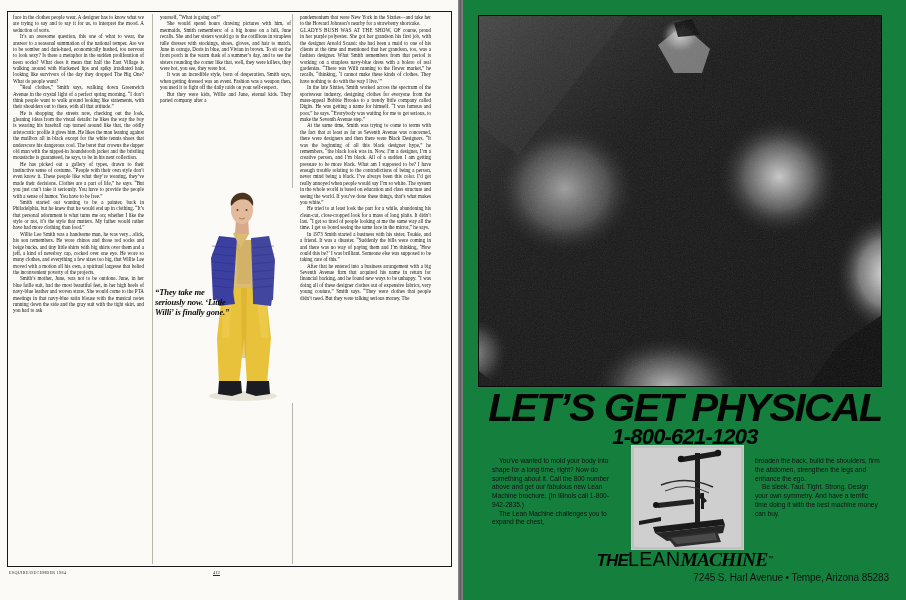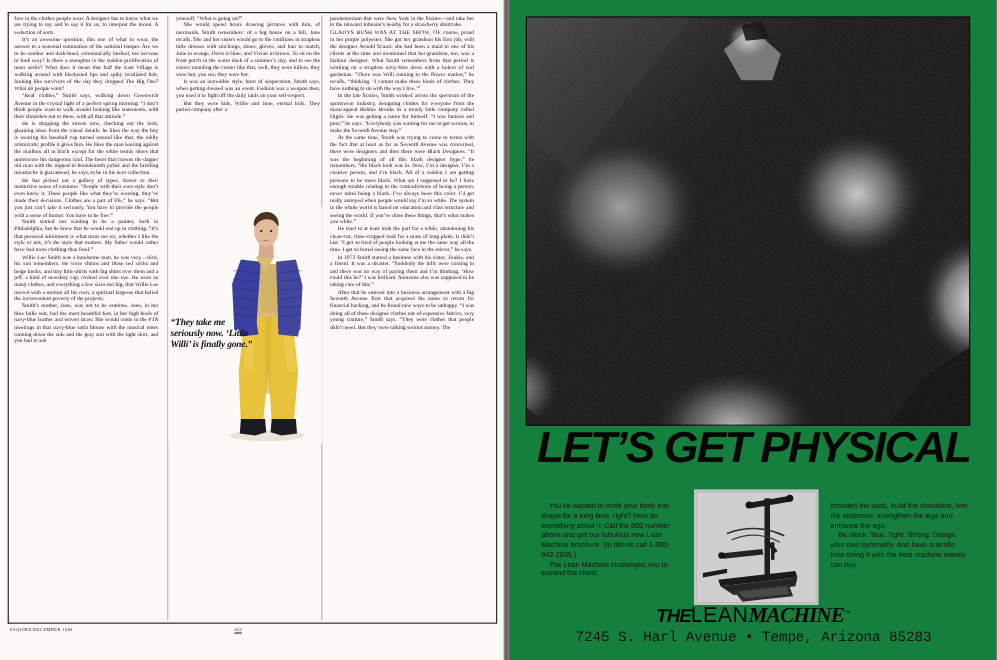--- a/index.html
+++ b/index.html
@@ -122,23 +122,23 @@
   }
   .logo .machine{
     font-family:Liberation Serif, serif;font-weight:bold;font-style:italic;
     font-size:19.5px;letter-spacing:-0.9px;color:#060606;
   }
   .logo .tm{
     font-family:"Liberation Sans",sans-serif;font-size:6px;
     vertical-align:super;color:#060606;letter-spacing:0;
   }
   .ad-addr{
-    position:absolute;left:18px;top:572px;width:408px;text-align:center;
-    font-family:Liberation Mono, monospace;
-    font-size:13px;color:#111;letter-spacing:-0.1px;
+    position:absolute;left:18px;top:572px;width:408px;text-align:right;
+    font-family:Liberation Sans, sans-serif;
+    font-size:10px;color:#111;letter-spacing:-0.1px;
   }
 
   
   .gutter{
     position:absolute;left:458px;top:0;width:5px;height:600px;
     background:linear-gradient(90deg,#8c8c8c,#5f5f5f 50%,#8c8c8c);
   }
 </style>
 </head>
 <body>
@@ -306,20 +306,21 @@
         <path d="M180 30 L205 10 L232 34 L224 58 L196 58 Z" fill="#c2c2c2" opacity=".55"></path>
         <path d="M196 8 L214 4 L222 20 L200 22 Z" fill="#0d0d0d" opacity=".9"></path>
         <path d="M0 0 L150 0 L40 140 L0 110 Z" fill="#3b3b3b" opacity=".35"></path>
         <path d="M360 330 L404 300 L404 372 L330 372 Z" fill="#0c0c0c" opacity=".85"></path>
         <rect width="404" height="372" filter="url(#grain)" fill="none" opacity=".5"></rect>
         <rect width="404" height="372" fill="none" stroke="#0a0a0a" stroke-width="2"></rect>
       </svg>
     </div>
 
     <div class="ad-head">LET’S GET PHYSICAL</div>
+    <div class="ad-phone">1-800-621-1203</div>
 
     <div class="ad-body">
       <div class="ad-col left" id="adLeft">
           <p>You’ve wanted to mold your body into shape for a long time, right? Now do something about it. Call the 800 number above and get our fabulous new Lean Machine brochure. (In Illinois call 1-800-942-2835.)</p>
           <p>The Lean Machine challenges you to expand the chest,</p>
         </div>
 
       <div class="ad-machine">
         <svg width="113" height="105" viewBox="0 0 113 105">
           <rect width="113" height="105" fill="#c9c9c9"></rect>

